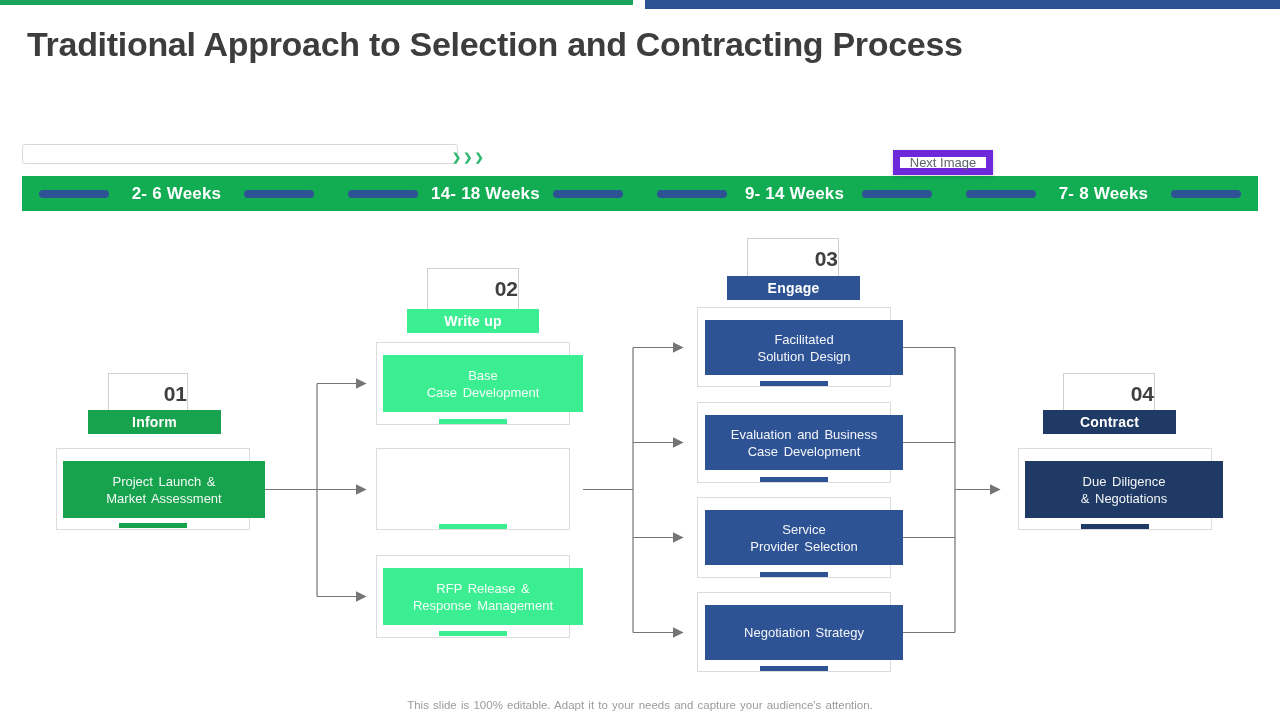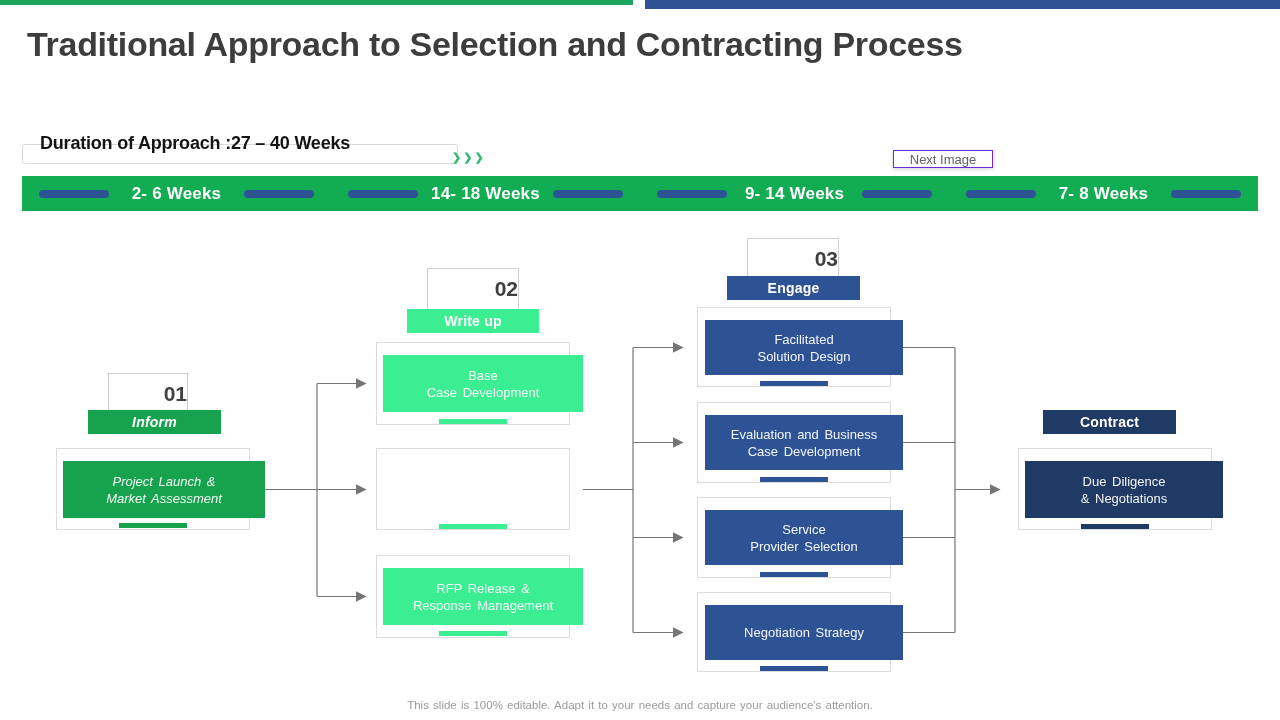--- a/index.html
+++ b/index.html
@@ -18,22 +18,22 @@
 
   
   .duration-rect { position:absolute; left:22px; top:144px; width:436px; height:20px;
                    border:1px solid #d9d9d9; border-radius:3px; background:#fff; }
   .duration-title { position:absolute; left:40px; top:133px; font-size:18px; font-weight:bold;
                     color:#141414; letter-spacing:-0.2px; }
   .duration-chevrons { position:absolute; left:452px; top:151px; font-size:11px; font-weight:bold;
                        color:var(--mid_green); letter-spacing:2px; }
 
   
-  .tooltip { position:absolute; left:893px; top:150px; width:100px; height:18px; background:#fff;
-             border:1px solid #6d28d9; box-shadow:0 1px 4px rgba(0,0,0,0.18); z-index:30;
+  .tooltip { position:absolute; left:893px; top:150px; width:100px; height:25px; background:#fff;
+             border:7px solid #6d28d9; box-shadow:0 1px 4px rgba(0,0,0,0.18); z-index:30;
              display:flex; align-items:center; justify-content:center;
              font-size:13px; color:#5f6368; cursor:pointer; }
 
   
   .banner { position:absolute; left:22px; top:176px; width:1236px; height:35px;
             background:var(--banner_green); display:flex; z-index:5; }
   .tgroup { flex:1 1 25%; display:flex; align-items:center; justify-content:space-between;
             padding:0 17px; }
   .pill { display:block; width:70px; height:8px; background:var(--blue); border-radius:4px; }
   .tlabel { color:#fff; font-size:17px; font-weight:bold; letter-spacing:0.2px; white-space:nowrap; }
@@ -46,40 +46,39 @@
             display:flex; align-items:center; justify-content:flex-end;
             font-size:21px; font-weight:bold; color:#3f3f3f; }
   .steplabel { position:absolute; z-index:3; display:flex; align-items:center; justify-content:center;
                font-size:14px; font-weight:bold; color:#fff; letter-spacing:0.2px;text-align:right; }
   .node { position:absolute; background:#fff; border:1px solid #dcdcdc; z-index:2; }
   .nodefill { position:absolute; z-index:4; display:flex; align-items:center; justify-content:center;
               text-align:center; font-size:13px; line-height:17px; color:rgba(255,255,255,0.95);
               word-spacing:2px; white-space:pre-line; }
   .dash { position:absolute; width:68px; height:5px; z-index:5; }
 
-  .green-bg { background:var(--green);font-style:italic; }
+  .green-bg { background:var(--green); }
   .mint-bg  { background:var(--mint); }
   .blue-bg  { background:var(--blue); }
   .navy-bg  { background:var(--navy); }
 
   .footer { position:absolute; left:0; top:699px; width:1280px; text-align:center;
             font-size:11.5px; color:#9b9b9b; word-spacing:1px; }
 </style>
 </head>
 <body>
 
 <div class="slide">
 
   <div class="topbar-green"></div>
   <div class="topbar-blue"></div>
 
   <h1 class="title">Traditional Approach to Selection and Contracting Process</h1>
 
   <div class="duration-rect"></div>
-  <div class="duration-title">Duration of Approach :27 – 40 Weeks</div>
   <div class="duration-chevrons">❯❯❯</div>
 
   <div class="tooltip">
     <span>Next Image</span>
   </div>
 
   <div class="banner">
     <div class="tgroup">
       <span class="pill"></span>
       <span class="tlabel">2- 6 Weeks</span>
@@ -171,20 +170,23 @@
 
   <div class="node" style="left:697px;top:497px;width:194px;height:81px"></div>
   <div class="nodefill blue-bg" style="left:705px;top:510px;width:198px;height:55px">Service
 Provider Selection</div>
   <div class="dash blue-bg" style="left:760px;top:572px"></div>
 
   <div class="node" style="left:697px;top:592px;width:194px;height:80px"></div>
   <div class="nodefill blue-bg" style="left:705px;top:605px;width:198px;height:55px">Negotiation Strategy</div>
   <div class="dash blue-bg" style="left:760px;top:666px"></div>
 
+  <div class="numbox" style="left:1063px;top:373px;width:92px;height:42px">
+    <span>04</span>
+  </div>
   <div class="steplabel navy-bg" style="left:1043px;top:410px;width:133px;height:24px">
     <span>Contract</span>
   </div>
   <div class="node" style="left:1018px;top:448px;width:194px;height:82px"></div>
   <div class="nodefill navy-bg" style="left:1025px;top:461px;width:198px;height:57px">Due Diligence
 &amp; Negotiations</div>
   <div class="dash navy-bg" style="left:1081px;top:524px"></div>
 
   <div class="footer">This slide is 100% editable. Adapt it to your needs and capture your audience's attention.</div>
 </div>

